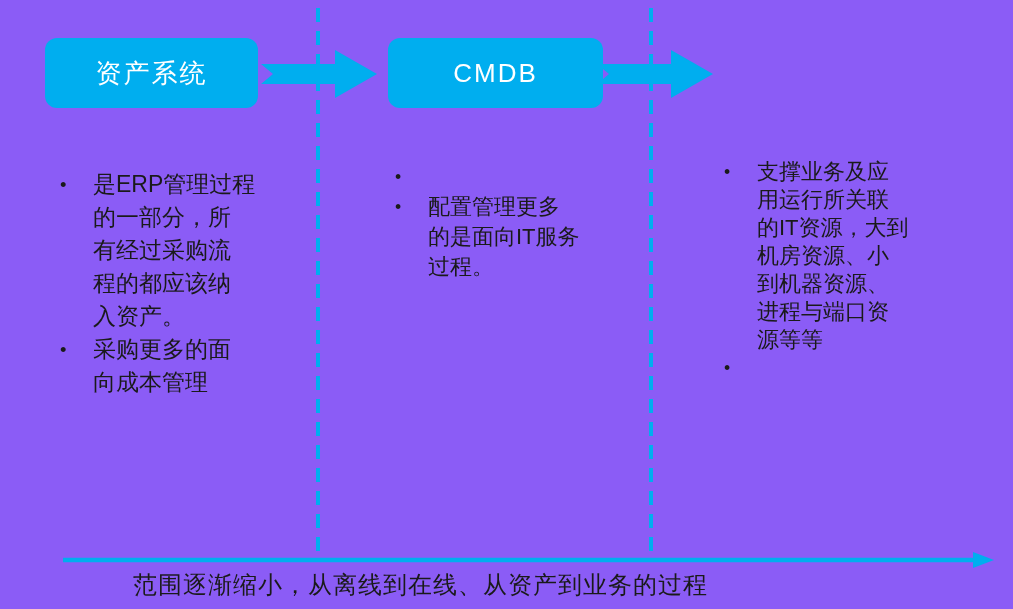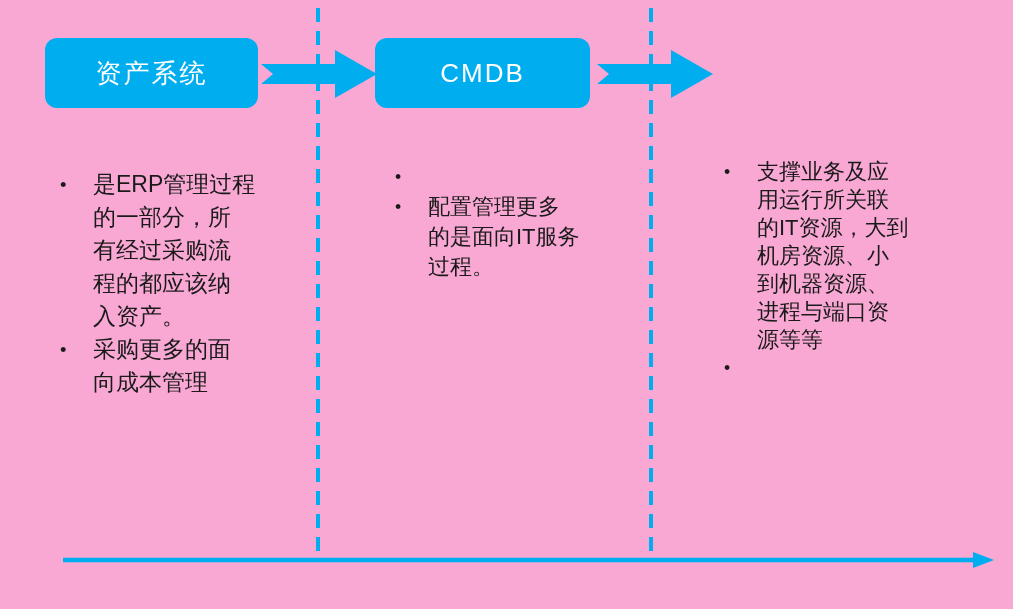--- a/index.html
+++ b/index.html
@@ -4,21 +4,21 @@
 <style>
   :root{
     --accent:#00AEEF;
     --ink:#1a1a1a;
   }
   *{margin:0;padding:0;box-sizing:border-box;}
   html,body{background:#ffffff;}
   .canvas{
     position:relative;
     width:1013px;height:609px;
-    background:#f9a8d4;
+    background:#8b5cf6;
     overflow:hidden;
     font-family:"Liberation Sans","DejaVu Sans",sans-serif;
     color:var(--ink);
   }
   .dashline{
     position:absolute;top:8px;width:4px;height:549px;
     background:repeating-linear-gradient(to bottom,var(--accent) 0 14px,transparent 14px 23px);
   }
   .stage-box{
     position:absolute;top:38px;height:70px;
@@ -45,21 +45,21 @@
 <body>
 
 <div class="canvas">
 
   <div class="dashline" style="left:316px"></div>
   <div class="dashline" style="left:649px"></div>
 
   <div class="stage-box" style="left:45px;width:213px">
     <span>资产系统</span>
   </div>
-  <div class="stage-box" style="left:375px;width:215px">
+  <div class="stage-box" style="left:388px;width:215px">
     <span>CMDB</span>
   </div>
 
   <svg class="flow-arrow" style="left:261px" width="116" height="48" viewBox="0 0 116 48">
     <polygon points="0,14 74,14 74,0 116,24 74,48 74,34 0,34 12,24" style="fill:var(--accent)"></polygon>
   </svg>
   <svg class="flow-arrow" style="left:597px" width="116" height="48" viewBox="0 0 116 48">
     <polygon points="0,14 74,14 74,0 116,24 74,48 74,34 0,34 12,24" style="fill:var(--accent)"></polygon>
   </svg>
 
@@ -105,14 +105,15 @@
     <div class="li">
       <span class="dot">•</span>
     </div>
   </div>
 
   <svg class="bottom-arrow" width="940" height="28" viewBox="0 0 940 28">
     <line x1="5" y1="13" x2="918" y2="13" stroke-width="4.5" style="stroke:var(--accent)"></line>
     <polygon points="915,5 936,13 915,21" style="fill:var(--accent)"></polygon>
   </svg>
 
+  <div class="caption">范围逐渐缩小，从离线到在线、从资产到业务的过程</div>
 
 </div>
 
 </body></html>

